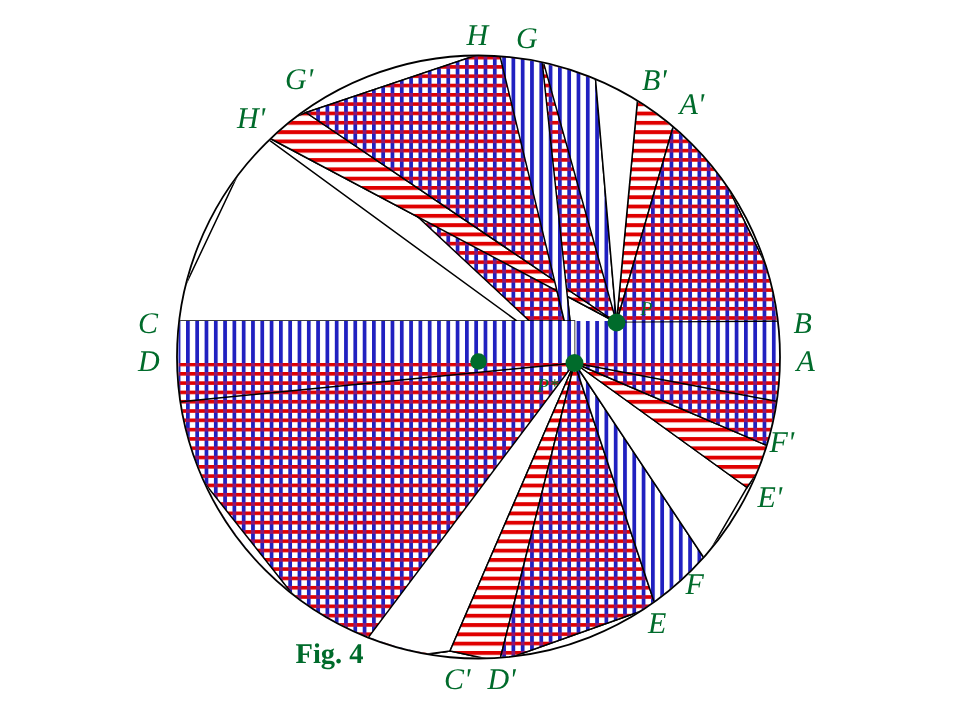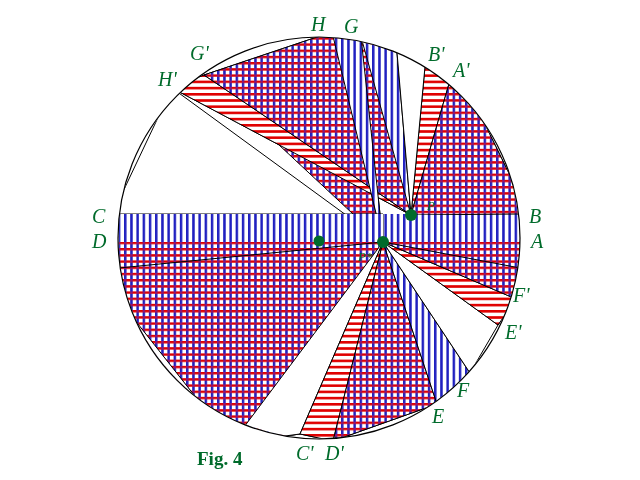--- a/index.html
+++ b/index.html
@@ -172,15 +172,15 @@
   <div class="lbl" style="left:513px;top:285px;">F'</div>
   <div class="lbl" style="left:505px;top:322px;">E'</div>
   <div class="lbl" style="left:457px;top:380px;">F</div>
   <div class="lbl" style="left:432px;top:406px;">E</div>
   <div class="lbl" style="left:296px;top:443px;">C'</div>
   <div class="lbl" style="left:325px;top:443px;">D'</div>
 
   <div class="lbl small" style="left:427px;top:199px;">P</div>
   <div class="lbl small" style="left:358px;top:250px;">P*</div>
 
-  <div class="caption" style="left:197px;top:448px;">Fig. 4</div>
+  <div class="caption" style="left:197px;top:426px;">Fig. 4</div>
 
 </div>
 
 </body></html>

